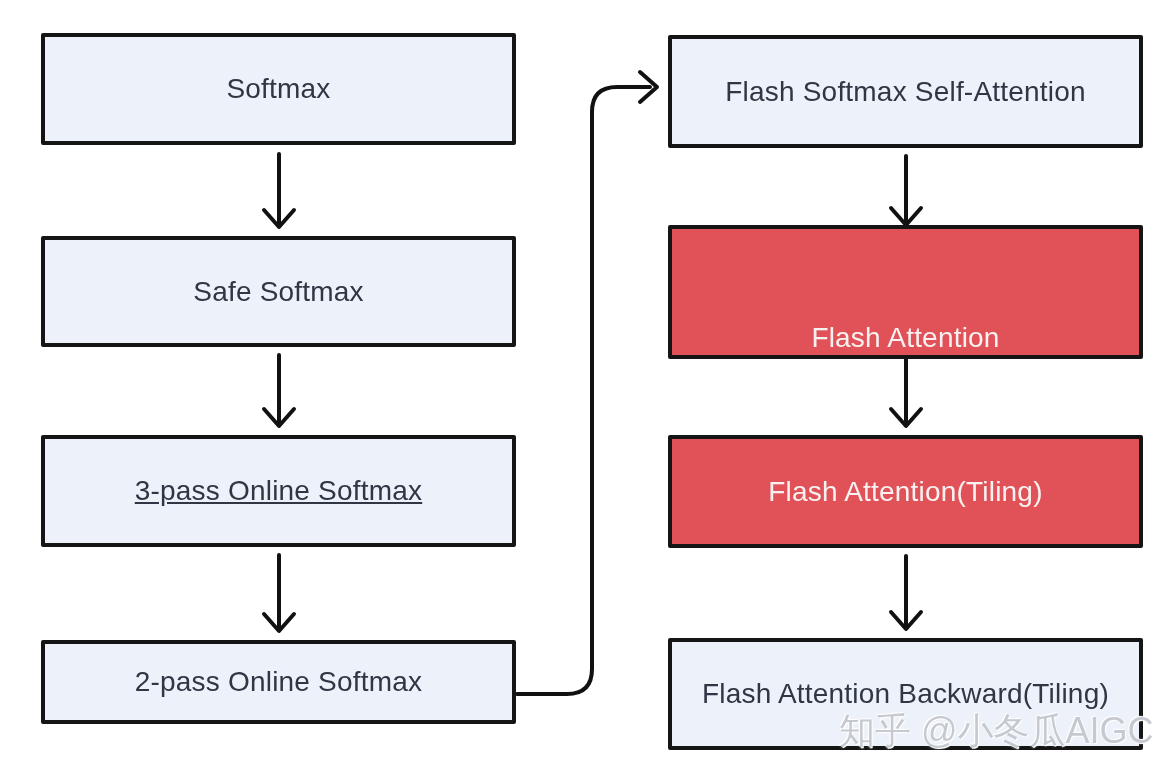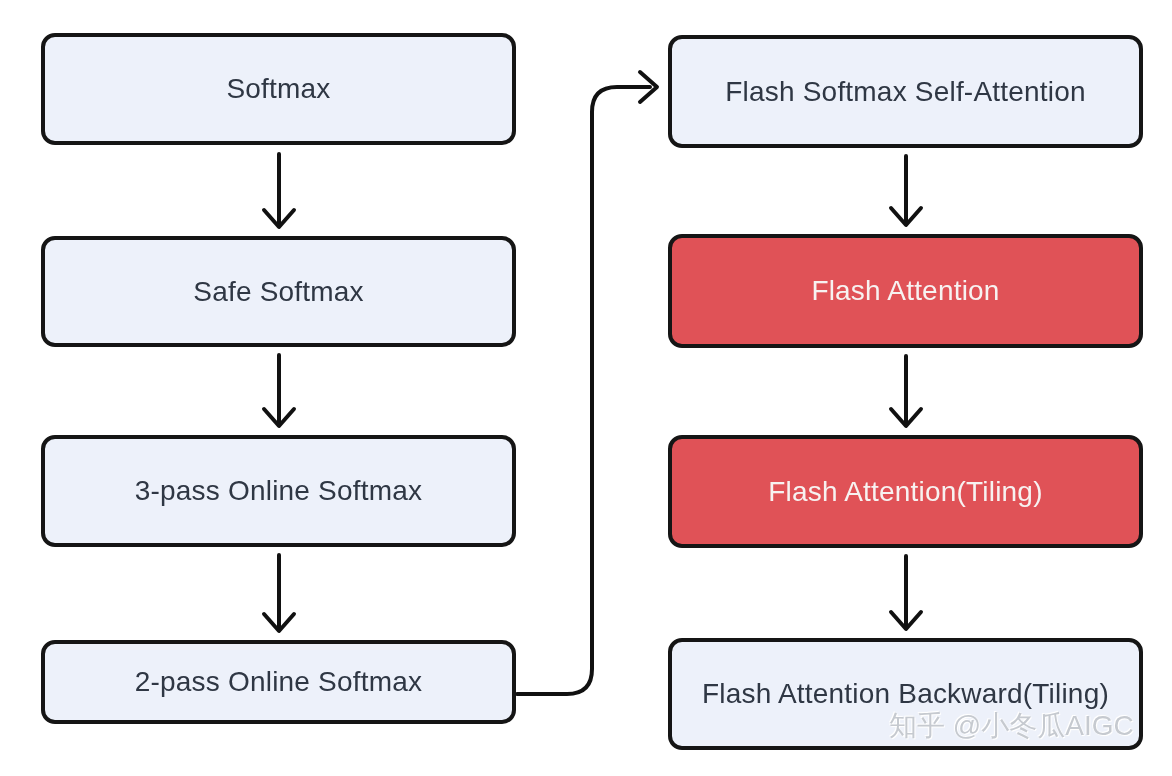--- a/index.html
+++ b/index.html
@@ -20,52 +20,52 @@
     left: 0;
     top: 0;
     width: 1172px;
     height: 776px;
     pointer-events: none;
   }
   .node {
     position: absolute;
     box-sizing: border-box;
     border: 4px solid #151515;
-    border-radius: 14px;
+    border-radius: 2px;
     display: flex;
     align-items: center;
     justify-content: center;
     text-align: center;
     font-size: 28px;
     line-height: 1.2;
     letter-spacing: 0.2px;
   }
   .node.blue {
     background: #EDF1FA;
     color: #2F3744;
   }
   .node.red {
     background: #E05257;
     color: #F7F2F1;
   }
   .col-left  { left: 41px;  width: 475px; }
   .col-right { left: 668px; width: 475px; }
   .row-l1 { top: 33px;  height: 112px; }
   .row-l2 { top: 236px; height: 111px; }
-  .row-l3 { top: 435px; height: 112px; }
+  .row-l3 { top: 435px; height: 112px; text-decoration: underline; }
   .row-l4 { top: 640px; height: 84px; }
   .row-r1 { top: 35px;  height: 113px; }
-  .row-r2 { top: 234px; height: 114px; }
+  .row-r2 { top: 225px; height: 134px; align-items: flex-end; }
   .row-r3 { top: 435px; height: 113px; }
   .row-r4 { top: 638px; height: 112px; }
   .watermark {
     position: absolute;
-    left: 889px;
+    left: 839px;
     top: 707px;
-    font-size: 28px;
+    font-size: 36px;
     color: #C6CAD0;
     white-space: nowrap;
     text-shadow: 1px 1px 0 #ffffff, -1px -1px 0 #ffffff, 0 0 3px rgba(255,255,255,0.9);
     z-index: 5;
   }
 </style>
 </head>
 <body>
 
 <div class="canvas">

